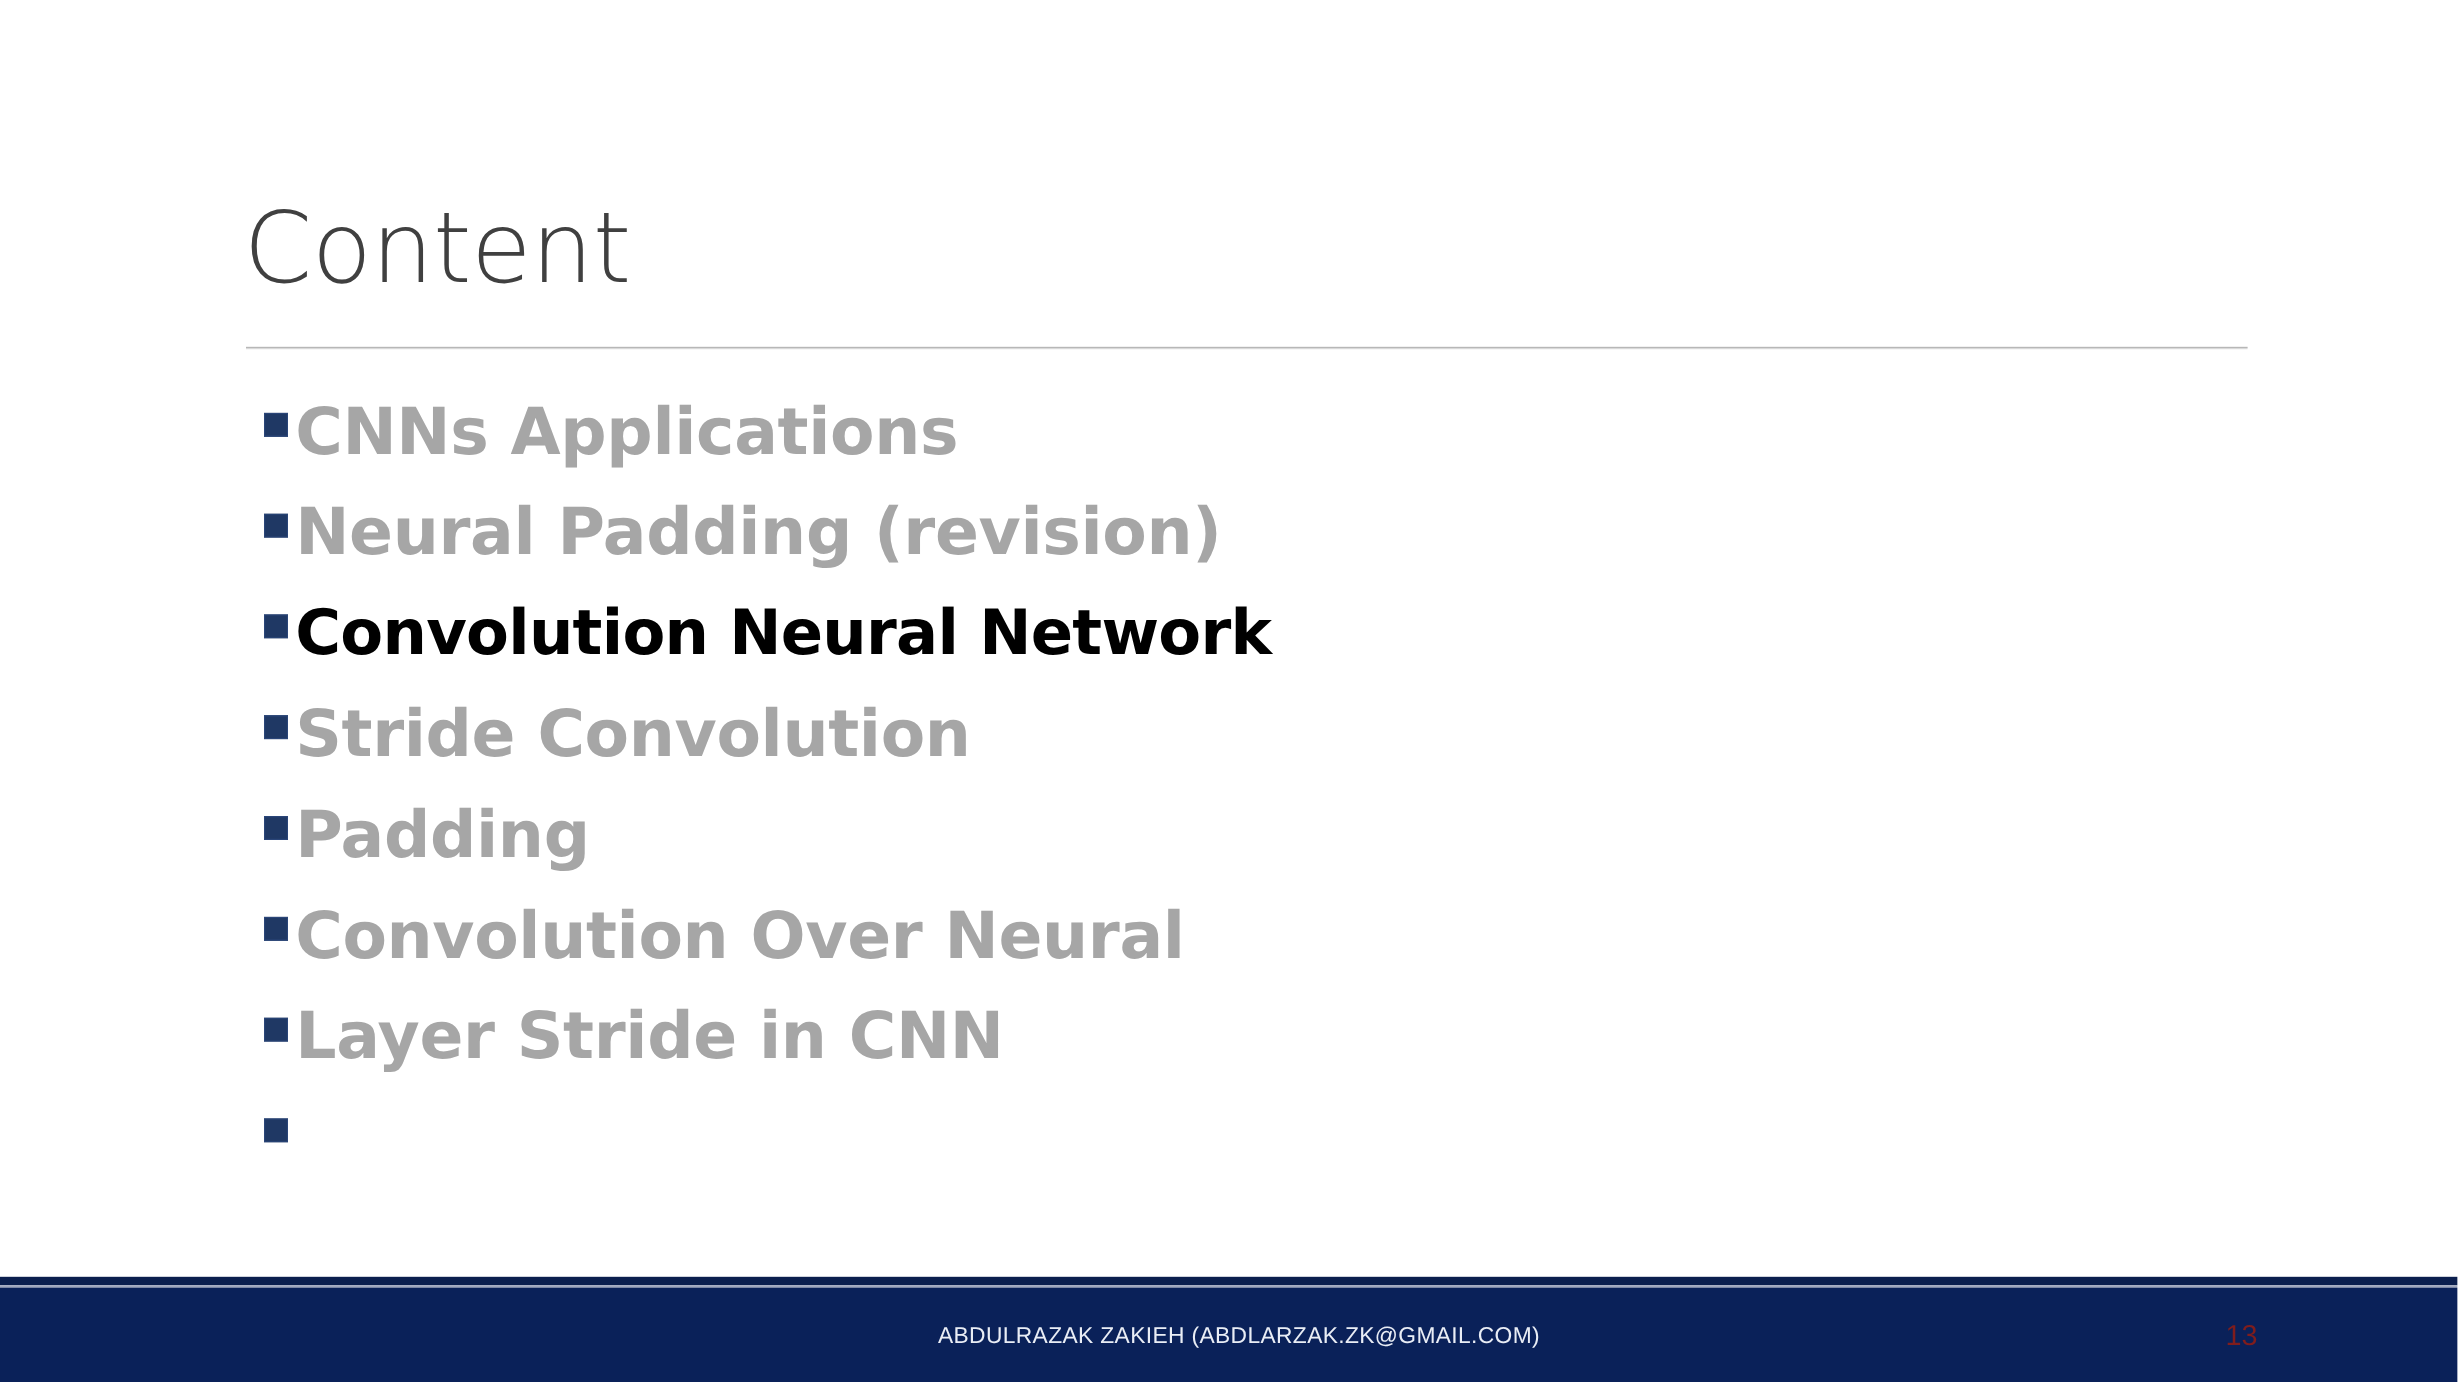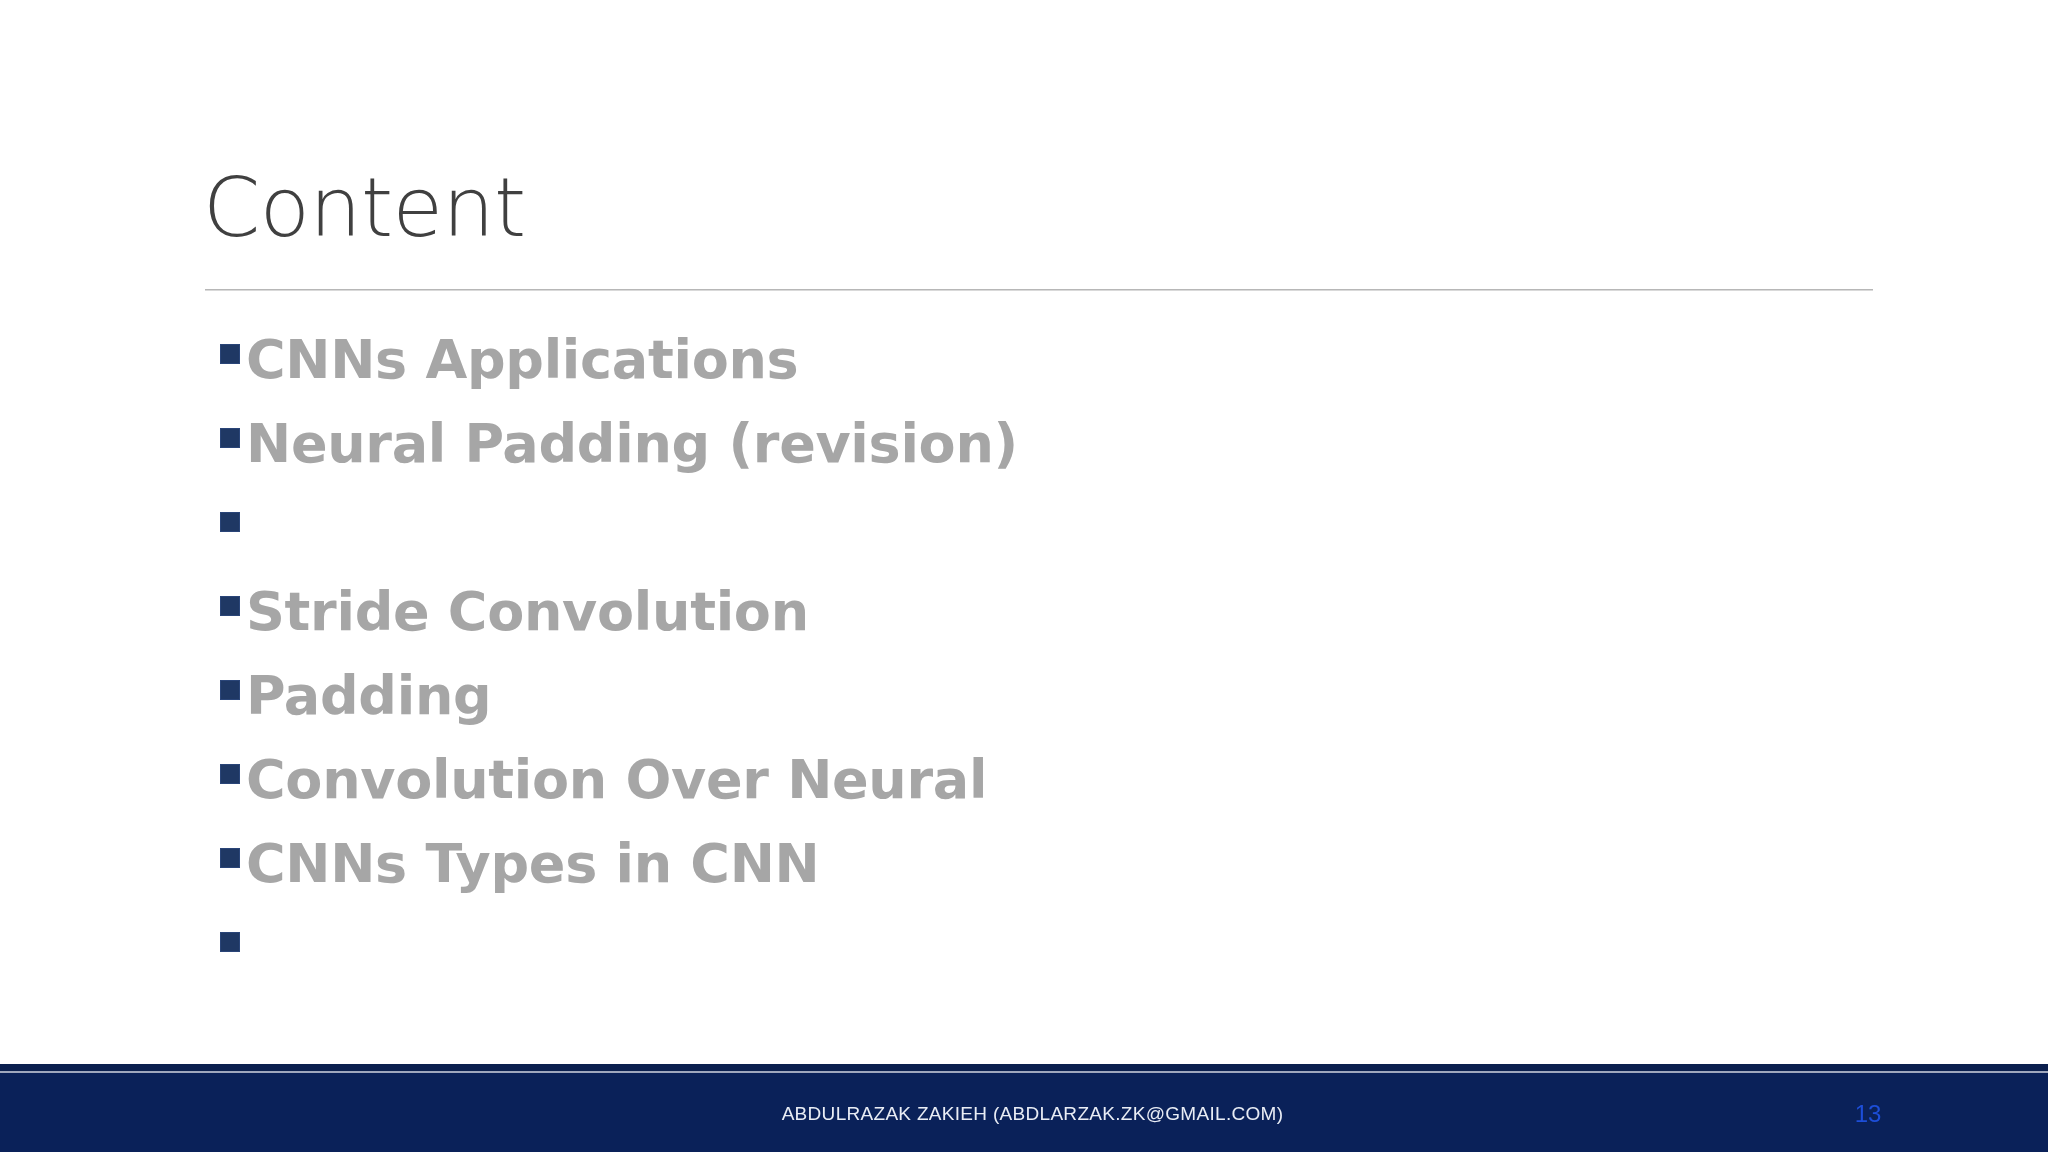--- a/index.html
+++ b/index.html
@@ -137,21 +137,21 @@
 
   #page-number {
     position: absolute;
     left: 1820px;
     top: 1101px;
     width: 96px;
     text-align: center;
     font-family: "Liberation Sans", sans-serif;
     font-size: 24px;
     line-height: 26px;
-    color: #1d4ed8;
+    color: #7f1d1d;
   }
 </style>
 </head>
 <body>
 
 <div id="slide">
 
   <div id="slide-title">Content</div>
 
   <div id="title-rule"></div>
@@ -160,36 +160,37 @@
       <div class="bullet-row">
         <span class="bullet-marker"></span>
         <span class="bullet-text">CNNs Applications</span>
       </div>
       <div class="bullet-row">
         <span class="bullet-marker"></span>
         <span class="bullet-text">Neural Padding (revision)</span>
       </div>
       <div class="bullet-row is-current">
         <span class="bullet-marker"></span>
+        <span class="bullet-text">Convolution Neural Network</span>
       </div>
       <div class="bullet-row">
         <span class="bullet-marker"></span>
         <span class="bullet-text">Stride Convolution</span>
       </div>
       <div class="bullet-row">
         <span class="bullet-marker"></span>
         <span class="bullet-text">Padding</span>
       </div>
       <div class="bullet-row">
         <span class="bullet-marker"></span>
         <span class="bullet-text">Convolution Over Neural</span>
       </div>
       <div class="bullet-row">
         <span class="bullet-marker"></span>
-        <span class="bullet-text">CNNs Types in CNN</span>
+        <span class="bullet-text">Layer Stride in CNN</span>
       </div>
       <div class="bullet-row">
         <span class="bullet-marker"></span>
       </div>
     </div>
 
   <div id="footer">
     <div id="footer-top-strip"></div>
     <div id="footer-separator"></div>
     <div id="footer-band"></div>

